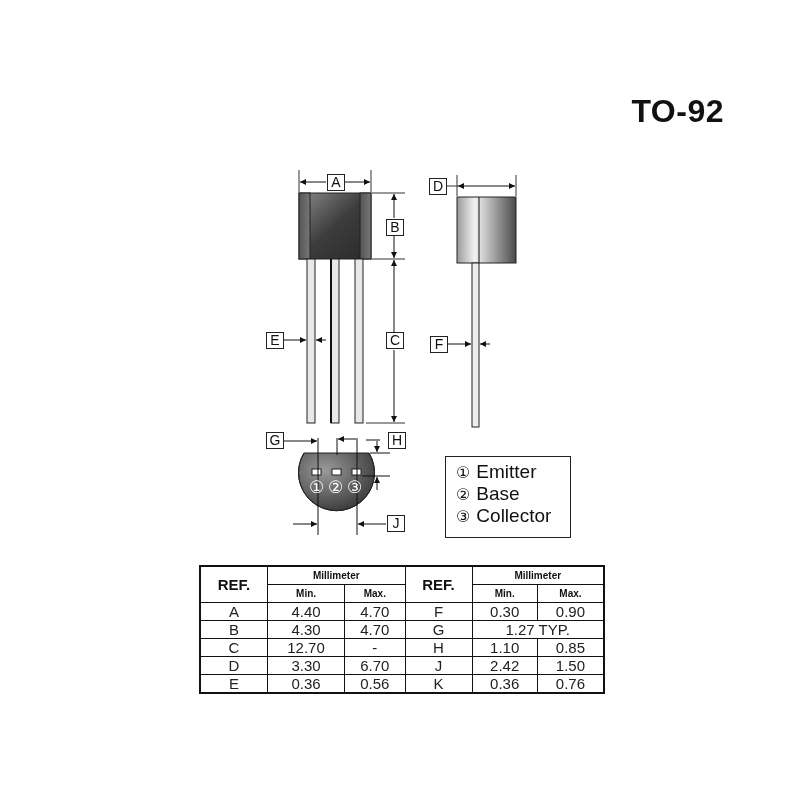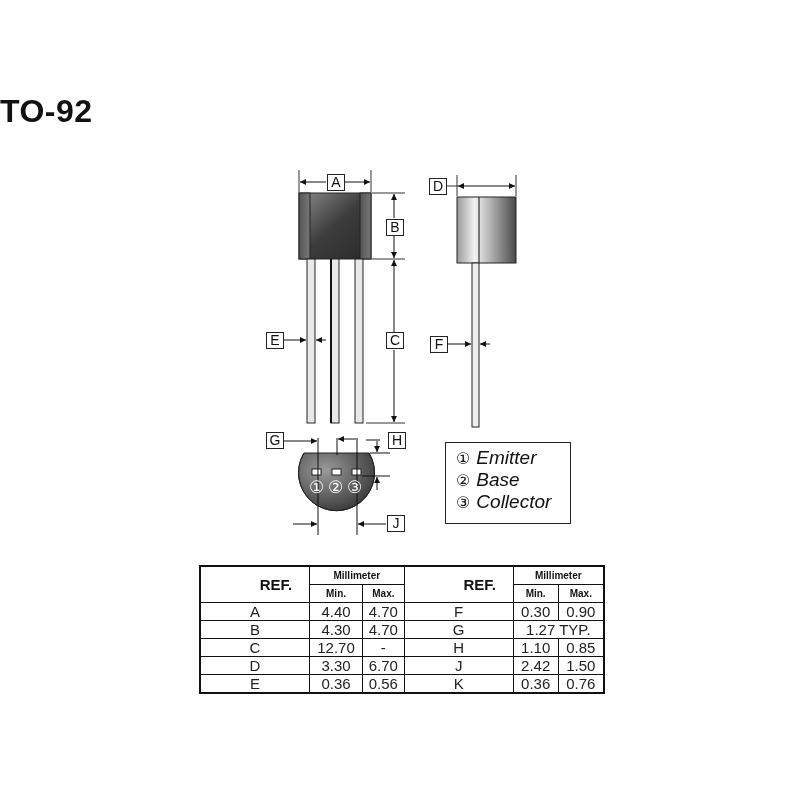--- a/index.html
+++ b/index.html
@@ -1,26 +1,26 @@
 <!DOCTYPE html>
 <html><head>
 <meta charset="utf-8">
 <style>
   html,body{margin:0;padding:0;background:#fff;}
   body{width:800px;height:800px;position:relative;overflow:hidden;font-family:"Liberation Sans",sans-serif;color:#111;}
-  .title{position:absolute;left:0;width:724px;top:93px;text-align:left;font-weight:bold;font-size:32px;letter-spacing:0.5px;}
+  .title{position:absolute;left:0;width:724px;top:93px;text-align:right;font-weight:bold;font-size:32px;letter-spacing:0.5px;}
   svg.draw{position:absolute;left:0;top:0;}
   .lbl{position:absolute;width:16px;height:15px;border:1px solid #222;background:#fff;font-size:14px;line-height:15px;text-align:center;box-sizing:content-box;}
-  .legend{position:absolute;left:445px;top:442px;width:126px;height:82px;border:1.5px solid #222;box-sizing:border-box;padding:4px 0 0 10px;font-size:19px;line-height:21px;font-style:italic;}
+  .legend{position:absolute;left:445px;top:456px;width:126px;height:82px;border:1.5px solid #222;box-sizing:border-box;padding:4px 0 0 10px;font-size:19px;line-height:21px;}
   .legend div{white-space:nowrap;}
   .legend .n{font-family:"DejaVu Sans",sans-serif;font-size:16px;margin-right:6px;}
   table.dim{position:absolute;left:199px;top:565px;width:406px;border-collapse:collapse;border:2px solid #111;font-size:15px;}
   table.dim td,table.dim th{border:1px solid #111;text-align:center;padding:0;height:17px;line-height:16px;}
   table.dim th{font-weight:bold;font-size:10px;}
-  table.dim th.ref{width:66px;font-size:15px;padding-left:42px;}
+  table.dim th.ref{width:66px;font-size:15px;}
   table.dim td{color:#222;}
 </style>
 </head>
 <body>
 
 <div class="title">TO-92</div>
 
 <svg class="draw" width="800" height="800">
   <defs>
     <linearGradient id="bodyG" x1="0" y1="0" x2="1" y2="1">

